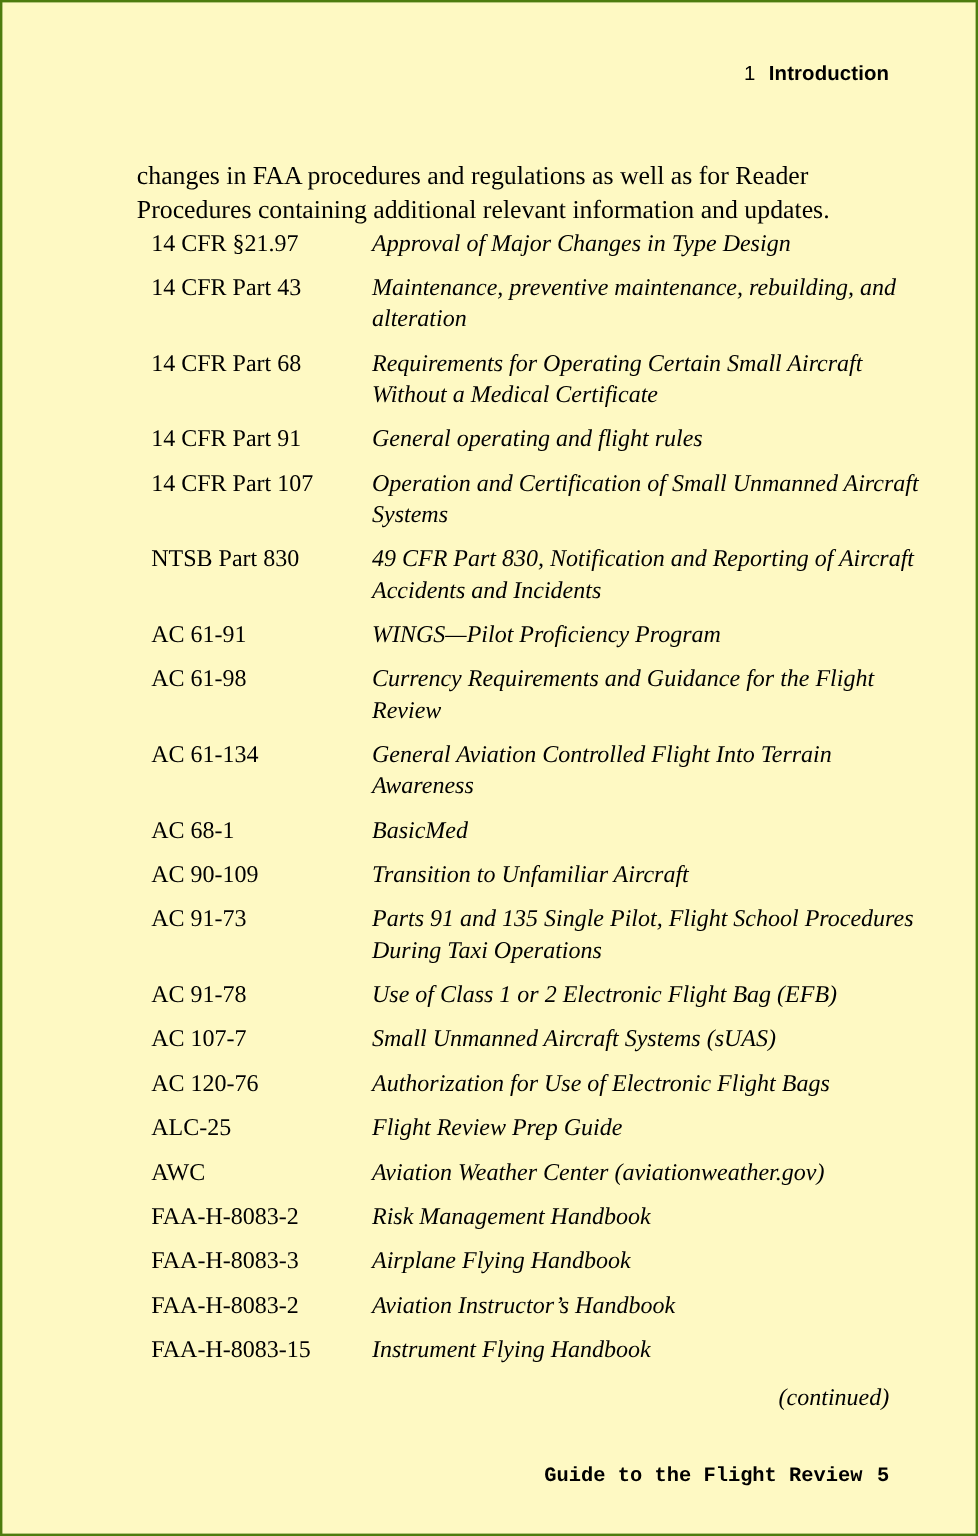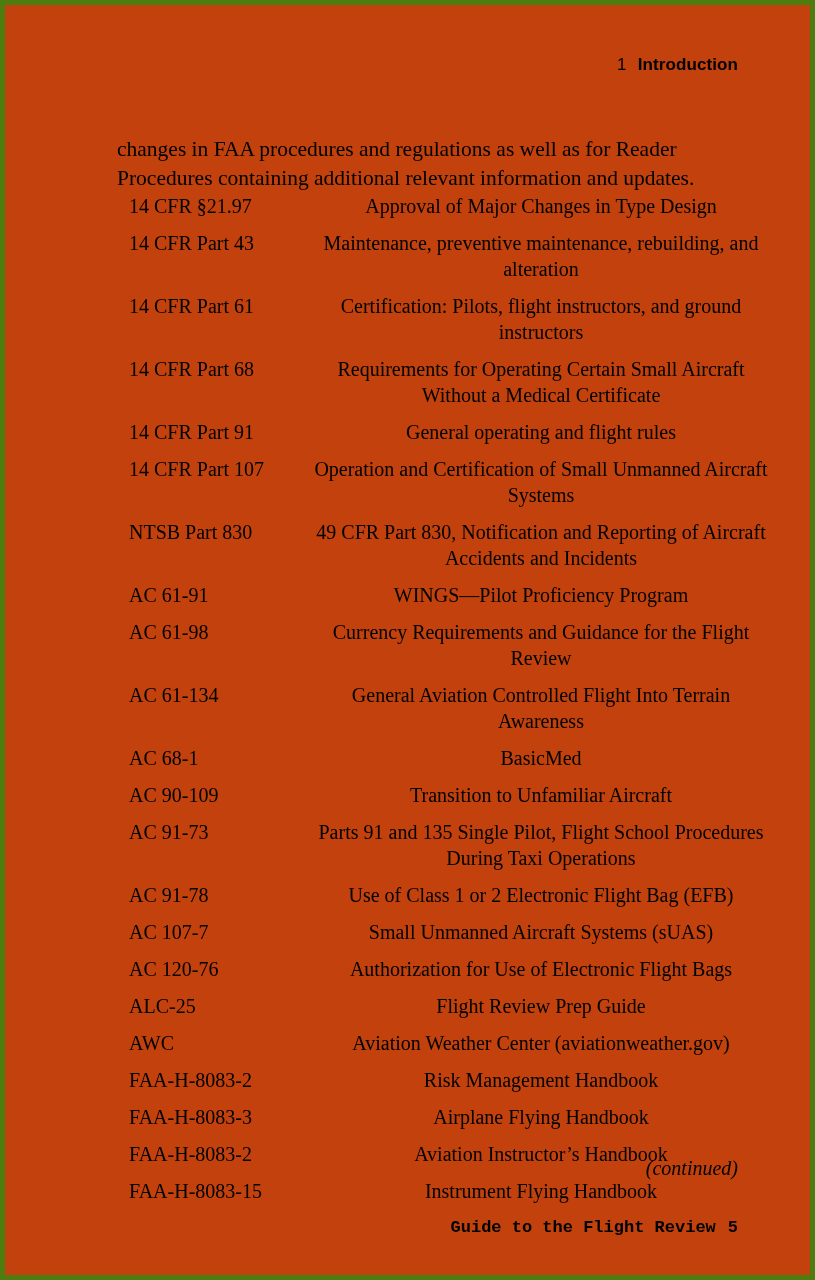--- a/index.html
+++ b/index.html
@@ -5,22 +5,22 @@
   html, body {
     margin: 0;
     padding: 0;
     background: #ffffff;
   }
   .page {
     position: relative;
     width: 815px;
     height: 1280px;
     box-sizing: border-box;
-    background: #c2410c;
-    border: 5px solid #4d7c0f;
+    background: #fef9c3;
+    border: 2px solid #4d7c0f;
     overflow: hidden;
     font-family: "Liberation Serif", "DejaVu Serif", serif;
     color: #000000;
   }
   .page-inner {
     position: absolute;
     left: 0;
     top: 0;
     right: 0;
     bottom: 0;
@@ -72,21 +72,21 @@
     padding: 0 0 11px 0;
     font-size: 20px;
     line-height: 26px;
   }
   .ref-table td.doc-id {
     width: 184px;
     padding-right: 0;
     white-space: nowrap;
   }
   .ref-table td.doc-title {
-    text-align: center;
+    font-style: italic;
   }
 
   
   .continued-note {
     position: absolute;
     right: 72px;
     top: 1152px;
     font-size: 20px;
     font-style: italic;
     white-space: nowrap;
@@ -123,24 +123,20 @@
       <tbody>
         <tr>
           <td class="doc-id">14 CFR §21.97</td>
           <td class="doc-title">Approval of Major Changes in Type Design</td>
         </tr>
         <tr>
           <td class="doc-id">14 CFR Part 43</td>
           <td class="doc-title">Maintenance, preventive maintenance, rebuilding, and alteration</td>
         </tr>
         <tr>
-          <td class="doc-id">14 CFR Part 61</td>
-          <td class="doc-title">Certification: Pilots, flight instructors, and ground instructors</td>
-        </tr>
-        <tr>
           <td class="doc-id">14 CFR Part 68</td>
           <td class="doc-title">Requirements for Operating Certain Small Aircraft Without a Medical Certificate</td>
         </tr>
         <tr>
           <td class="doc-id">14 CFR Part 91</td>
           <td class="doc-title">General operating and flight rules</td>
         </tr>
         <tr>
           <td class="doc-id">14 CFR Part 107</td>
           <td class="doc-title">Operation and Certification of Small Unmanned Aircraft Systems</td>

